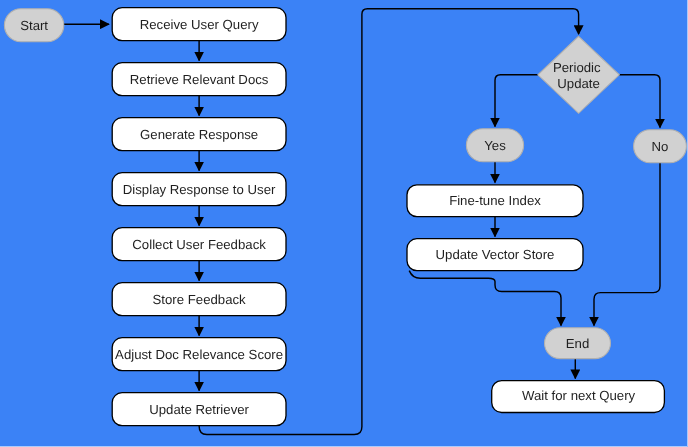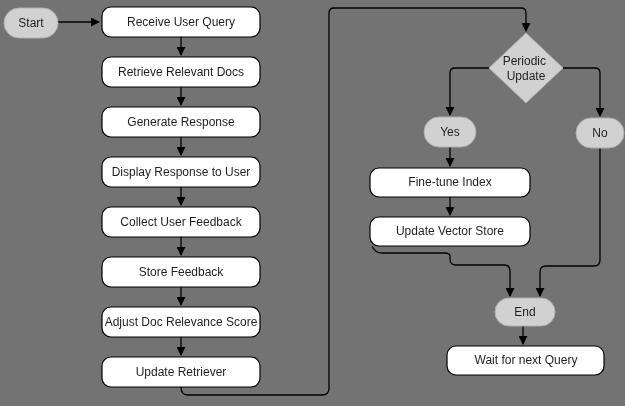--- a/index.html
+++ b/index.html
@@ -1,16 +1,16 @@
 <!DOCTYPE html>
 <html><head>
 <meta charset="utf-8">
 <style>
   html, body { margin: 0; padding: 0; background: #ffffff; }
-  .canvas { position: relative; width: 625px; height: 406px; background: #737373; overflow: hidden; }
+  .canvas { position: relative; width: 625px; height: 406px; background: #3b82f6; overflow: hidden; }
   svg { display: block; }
   svg text {
     font-family: "Liberation Sans", sans-serif;
     font-size: 12px;
     fill: #1f1f1f;
   }
   .connector { fill: none; stroke: #000000; stroke-width: 1.3; }
   .process   { stroke: #000000; stroke-width: 1.2; }
   .terminal  { stroke: #b0b0b0; stroke-width: 1; }
   .decision  { stroke: #b0b0b0; stroke-width: 1; }

